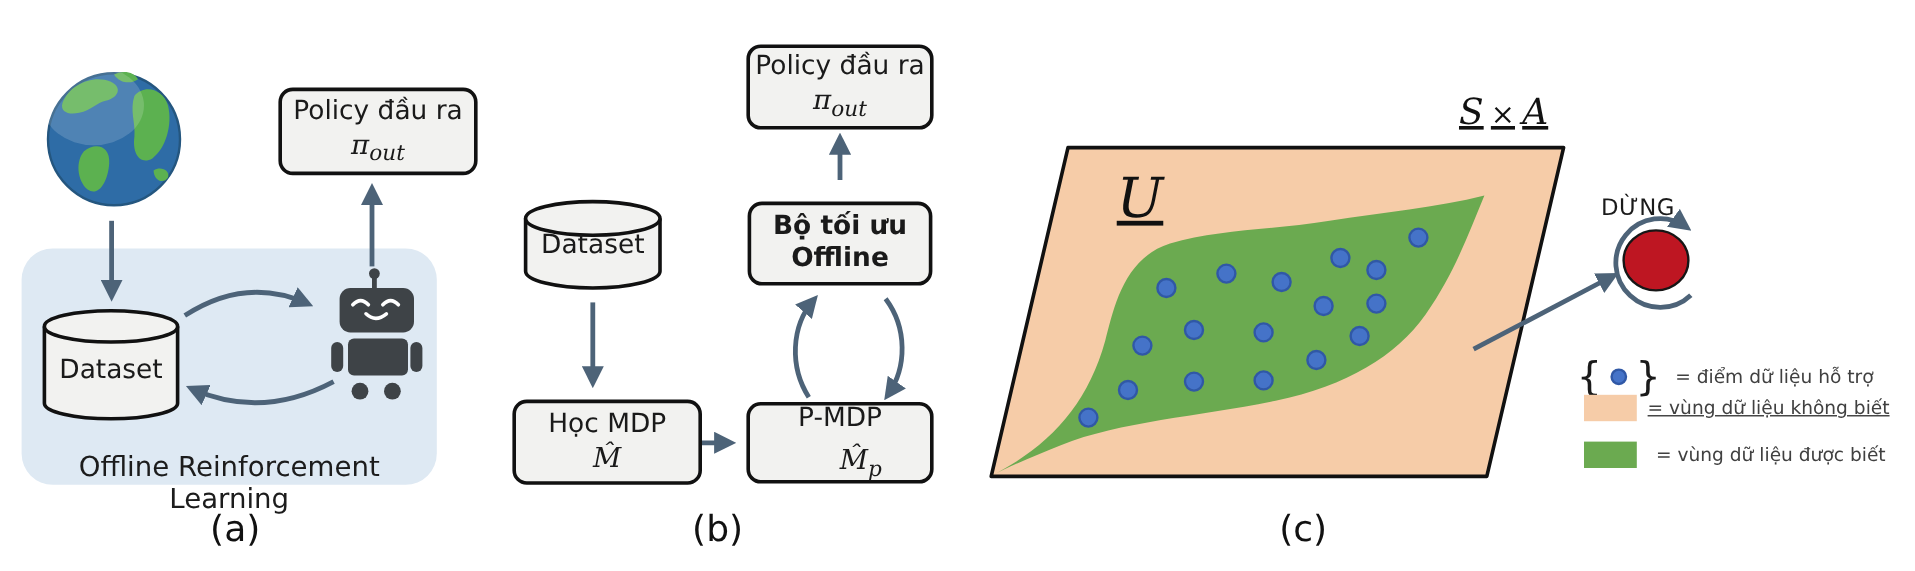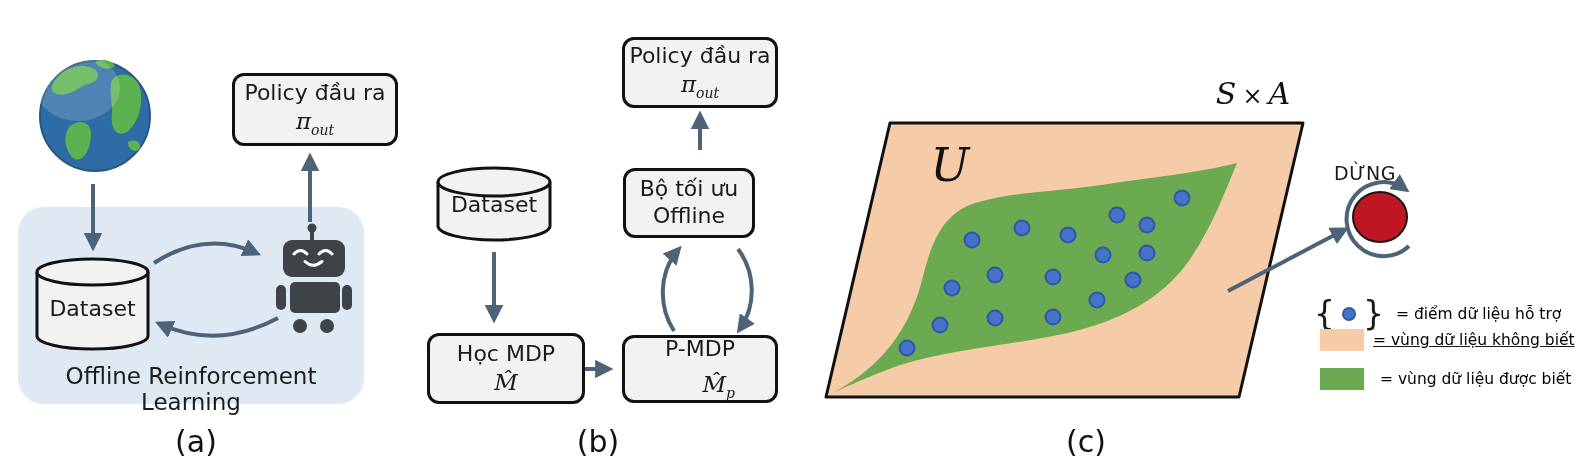--- a/index.html
+++ b/index.html
@@ -24,32 +24,32 @@
   .stop{fill:var(--stop-fill);stroke:#161616;stroke-width:2;}
   .robot-part{fill:var(--robot);}
   .robot-face{stroke:#fff;stroke-width:3;fill:none;stroke-linecap:round;}
 
   
   .txt{position:absolute;z-index:2;}
   .box{position:absolute;z-index:2;box-sizing:border-box;background:var(--box-fill);
        border:3px solid var(--box-border);border-radius:12px;display:flex;flex-direction:column;
        align-items:center;justify-content:center;text-align:center;font-size:22px;line-height:1.22;}
   .math{font-family:"DejaVu Serif","Liberation Serif",serif;font-style:italic;font-size:23px;}
-  .math sub{font-size:14px;font-style:italic;}
+  .math sub{font-size:18px;font-style:italic;}
   .inline-row{display:flex;flex-direction:column;align-items:flex-end;gap:7px;}
   .cyl-label{position:absolute;z-index:2;text-align:center;font-size:22px;}
-  .frame-label{position:absolute;z-index:2;left:22px;top:363px;width:338px;text-align:center;
+  .frame-label{position:absolute;z-index:2;left:22px;top:377px;width:338px;text-align:center;
                font-size:23px;color:#1c1c1c;}
   .caption{position:absolute;z-index:2;width:60px;text-align:center;font-size:30px;color:#111;}
-  .script{font-family:"DejaVu Serif","Liberation Serif",serif;font-style:italic;}
+  .script{font-family:"DejaVu Serif","Liberation Serif",serif;font-style:italic;text-decoration:underline;}
   #space-label{left:1193px;top:76px;width:120px;font-size:30px;text-align:center;color:#111;}
   #space-label .times{font-style:normal;font-size:24px;padding:0 6px;}
   #u-label{left:920px;top:138px;width:60px;font-size:46px;text-align:center;color:#111;}
   #stop-label{left:1323px;top:162px;width:84px;text-align:center;font-size:19px;font-weight:400;letter-spacing:.5px;}
-  .legend-text{font-size:15.5px;font-weight:500;color:#000000;white-space:nowrap;}
+  .legend-text{font-size:15.5px;font-weight:500;color:#404040;white-space:nowrap;}
   #legend-row-1{left:1314px;top:296px;display:flex;align-items:center;height:36px;}
   #legend-row-1 .brace{font-size:33px;font-weight:500;line-height:34px;}
   #legend-row-1 .dot{width:14px;height:14px;border-radius:50%;margin:0 7px;
                      background:var(--support-point-fill);border:2px solid var(--support-point-stroke);box-sizing:border-box;}
   #legend-row-1 .legend-text{margin-left:12px;}
   #legend-row-2,#legend-row-3{display:flex;align-items:center;gap:9px;}
   #legend-row-2{left:1320px;top:329px;text-decoration:underline;}
   #legend-row-3{left:1320px;top:368px;gap:16px;}
   .swatch{width:44px;height:22px;}
   .swatch.unknown{background:var(--unknown-region);}
@@ -156,21 +156,21 @@
     <div class="math"><i>π</i><sub>out</sub></div>
   </div>
   <div class="cyl-label" style="left:37px;top:296px;width:111px;">Dataset</div>
   <div class="frame-label">Offline Reinforcement Learning</div>
   <div class="caption" style="left:166px;top:424px;">(a)</div>
 
   <div class="box" style="left:622px;top:37px;width:156px;height:71px;">
     <div>Policy đầu ra</div>
     <div class="math"><i>π</i><sub>out</sub></div>
   </div>
-  <div class="box" style="left:623px;top:168px;width:132px;height:70px;">
+  <div class="box" style="left:623px;top:168px;width:154px;height:70px;font-weight:bold;">
     <div>Bộ tối ưu</div>
     <div>Offline</div>
   </div>
   <div class="cyl-label" style="left:438px;top:192px;width:112px;">Dataset</div>
   <div class="box" style="left:427px;top:333px;width:158px;height:71px;">
     <div>Học MDP</div>
     <div class="math">M̂</div>
   </div>
   <div class="box" style="left:622px;top:335px;width:156px;height:68px;">
     <div class="inline-row">

